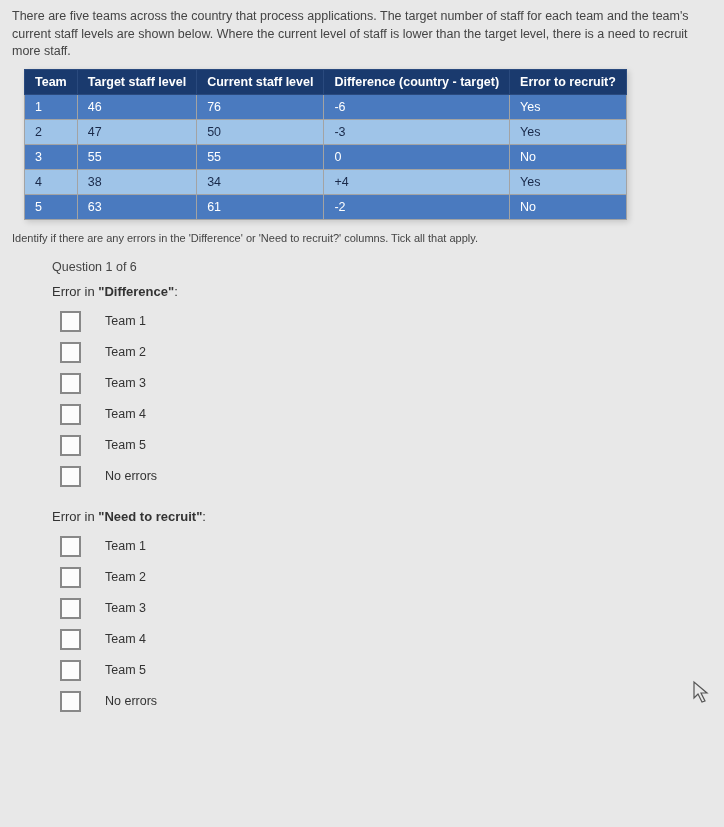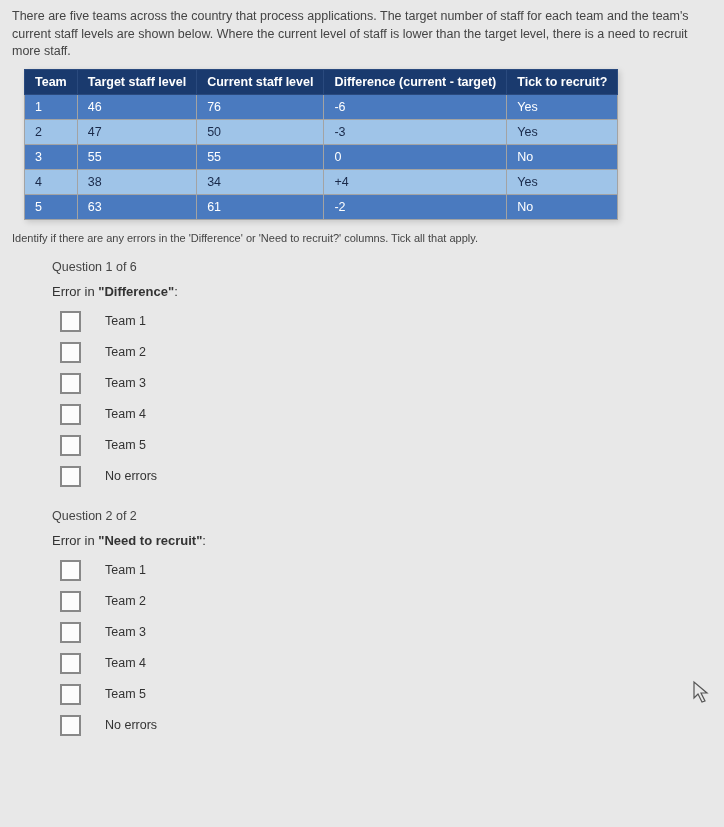--- a/index.html
+++ b/index.html
@@ -80,22 +80,22 @@
   <span>There are five teams across the country that process applications. The target number of staff for each team and the team's current</span>
   <span>staff levels are shown below. Where the current level of staff is lower than the target level, there is a need to recruit more staff.</span>
 </div>
 
 <table>
   <thead>
     <tr>
       <th>Team</th>
       <th>Target staff level</th>
       <th>Current staff level</th>
-      <th>Difference (current - target)</th>
-      <th>Tick to recruit?</th>
+      <th>Difference (country - target)</th>
+      <th>Error to recruit?</th>
     </tr>
   </thead>
   <tbody>
     <tr class="mid">
       <td>1</td>
       <td>46</td>
       <td>76</td>
       <td>-6</td>
       <td>Yes</td>
     </tr>
@@ -159,21 +159,20 @@
         <span class="opt-label">Team 5</span>
       </div>
     <div class="opt">
         <div class="checkbox"></div>
         <span class="opt-label">No errors</span>
       </div>
   </div>
 </div>
 
 <div class="question-block">
-  <div class="q-label">Question 2 of 2</div>
   <div class="q-title">
     <span>Error in </span><span class="strong">"Need to recruit"</span><span>:</span>
   </div>
   <div class="opts">
     <div class="opt">
         <div class="checkbox"></div>
         <span class="opt-label">Team 1</span>
       </div>
     <div class="opt">
         <div class="checkbox"></div>

